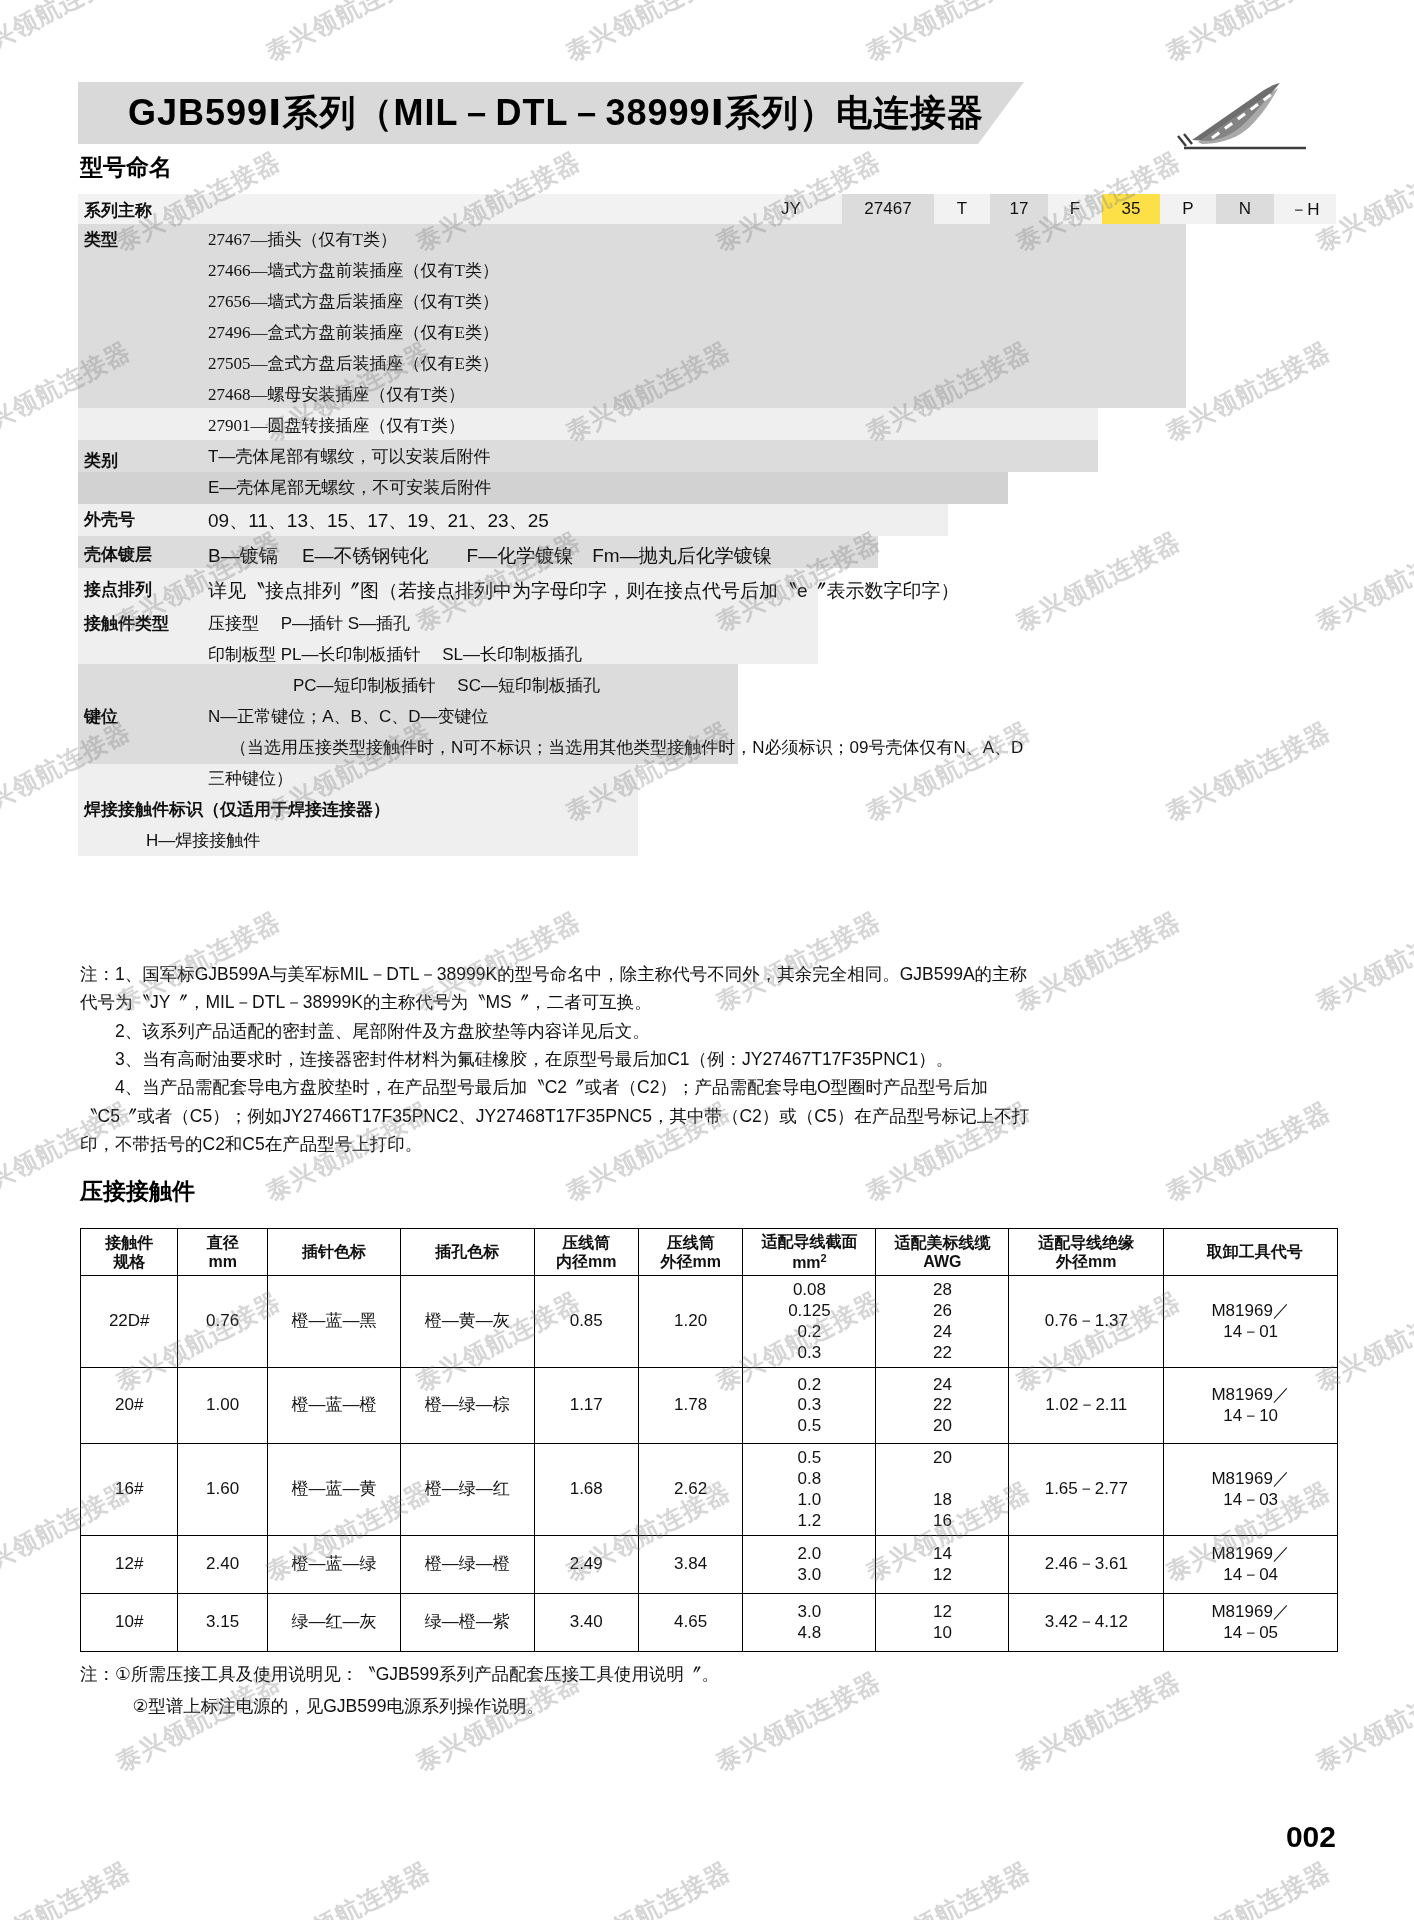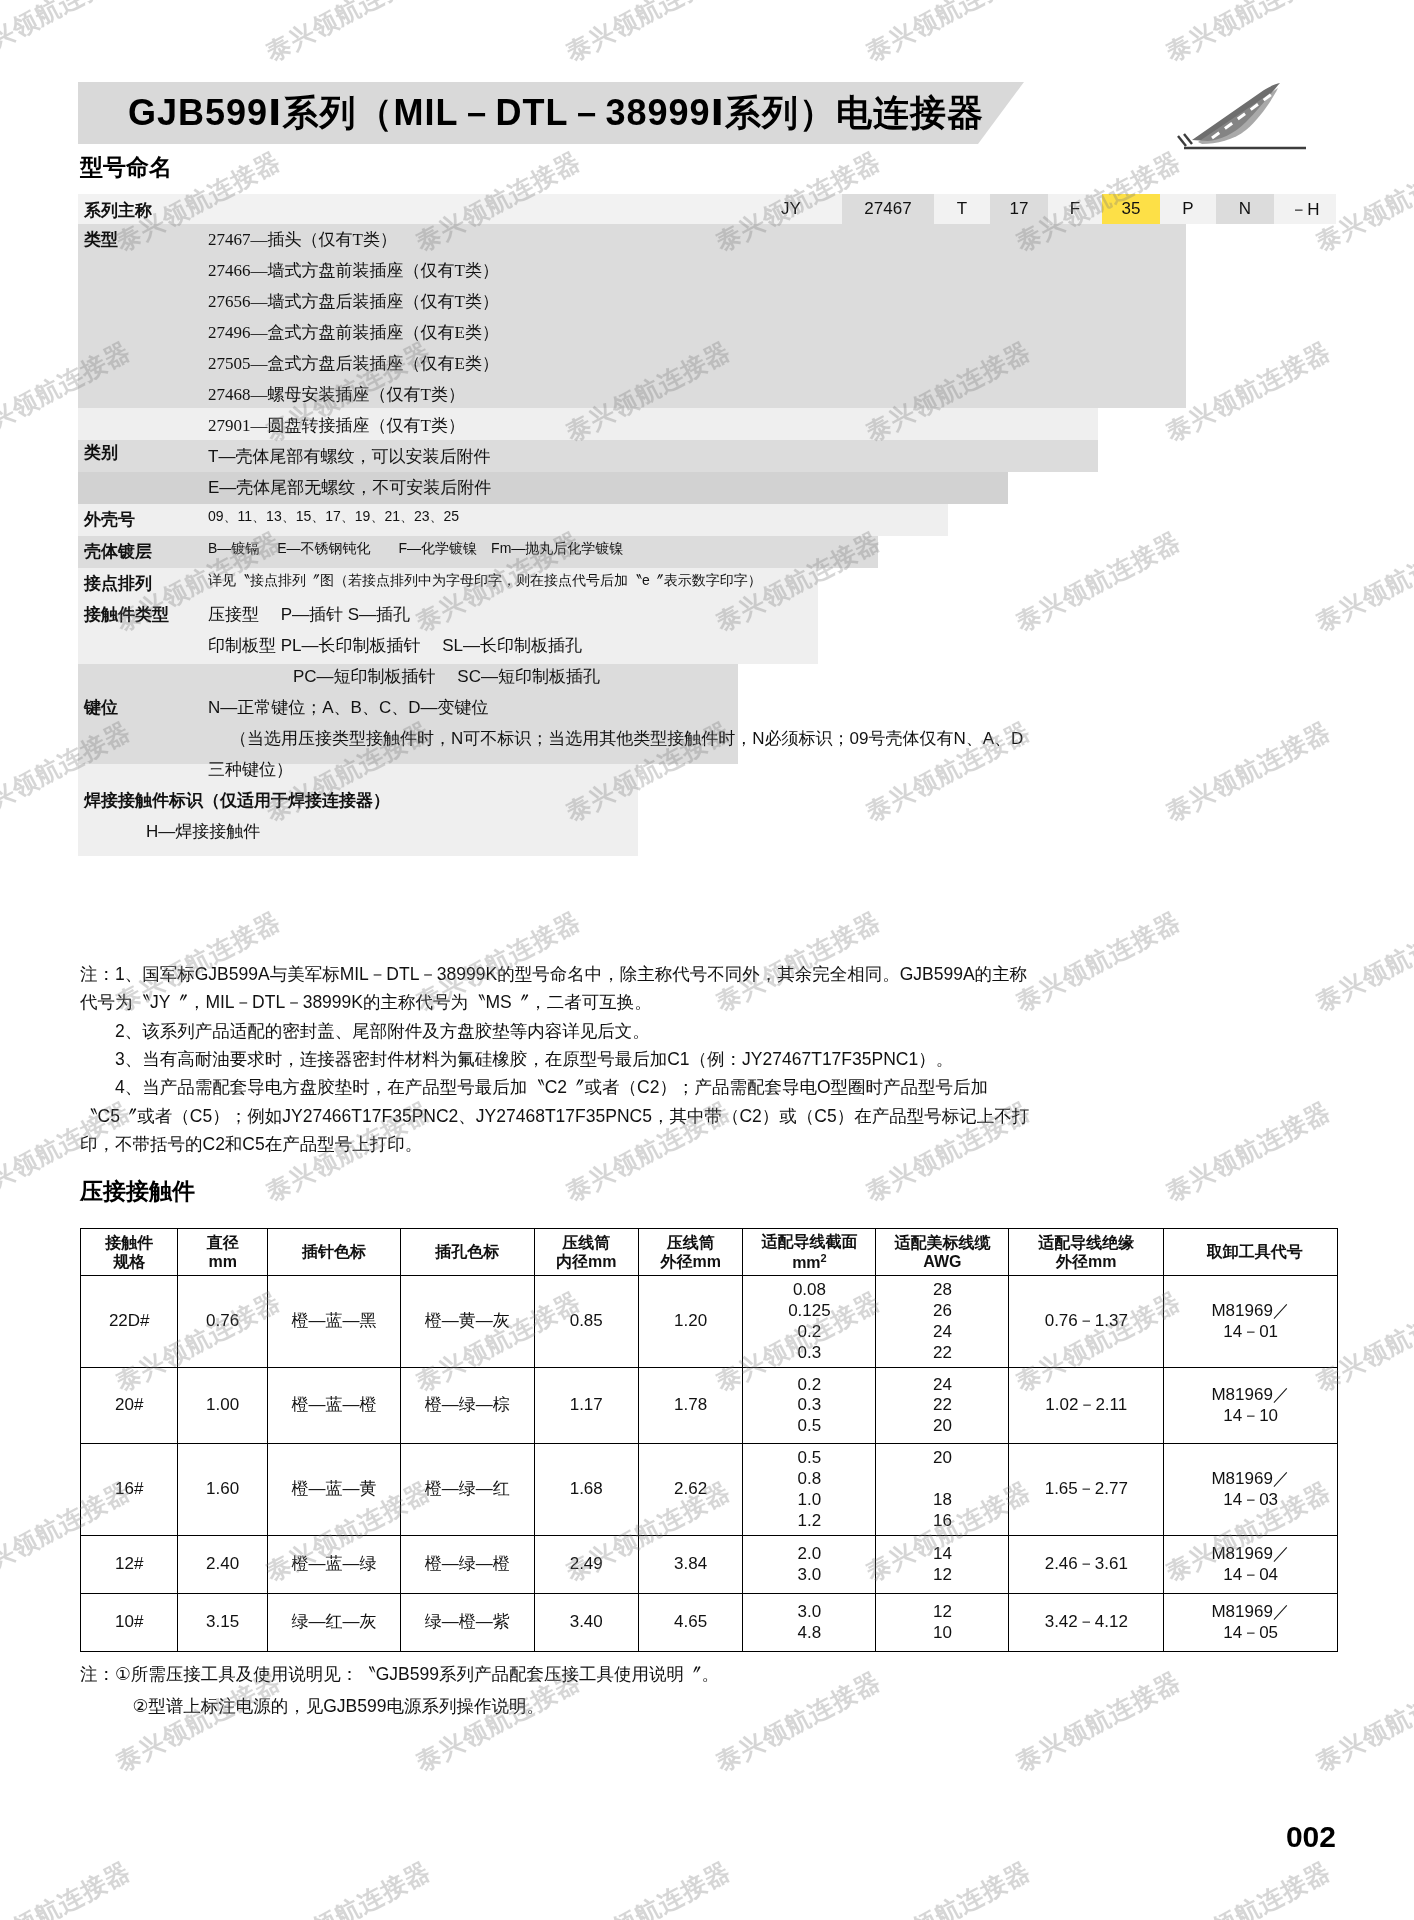--- a/index.html
+++ b/index.html
@@ -69,21 +69,21 @@
   }
   .nrow .lbl{
     width:130px;flex:0 0 130px;
     font-size:17px;font-weight:700;
     padding:5px 0 4px 6px;
     box-sizing:border-box;
     white-space:nowrap;
   }
   .nrow .val{
     flex:1;
-    font-size:14px;
+    font-size:19px;
     padding:5px 0 4px 0;
     white-space:nowrap;
   }
   .nrow .sub{
     font-size:17px;padding:4px 0 4px 0;white-space:nowrap;
   }
   
   .code-strip{
     position:absolute;right:0;top:0;height:30px;display:flex;
   }
@@ -256,21 +256,21 @@
         <div class="sub">27466—墙式方盘前装插座（仅有T类）</div>
         <div class="sub">27656—墙式方盘后装插座（仅有T类）</div>
         <div class="sub">27496—盒式方盘前装插座（仅有E类）</div>
         <div class="sub">27505—盒式方盘后装插座（仅有E类）</div>
         <div class="sub">27468—螺母安装插座（仅有T类）</div>
         <div class="sub">27901—圆盘转接插座（仅有T类）</div>
       </div>
     </div>
 
     <div class="nrow" style="align-items:flex-start;">
-      <div class="lbl" style="padding-top:0;">类别</div>
+      <div class="lbl" style="padding-top:8px;">类别</div>
       <div style="flex:1;">
         <div class="sub">T—壳体尾部有螺纹，可以安装后附件</div>
         <div class="sub">E—壳体尾部无螺纹，不可安装后附件</div>
       </div>
     </div>
 
     <div class="nrow">
       <div class="lbl">外壳号</div>
       <div class="val">09、11、13、15、17、19、21、23、25</div>
     </div>

